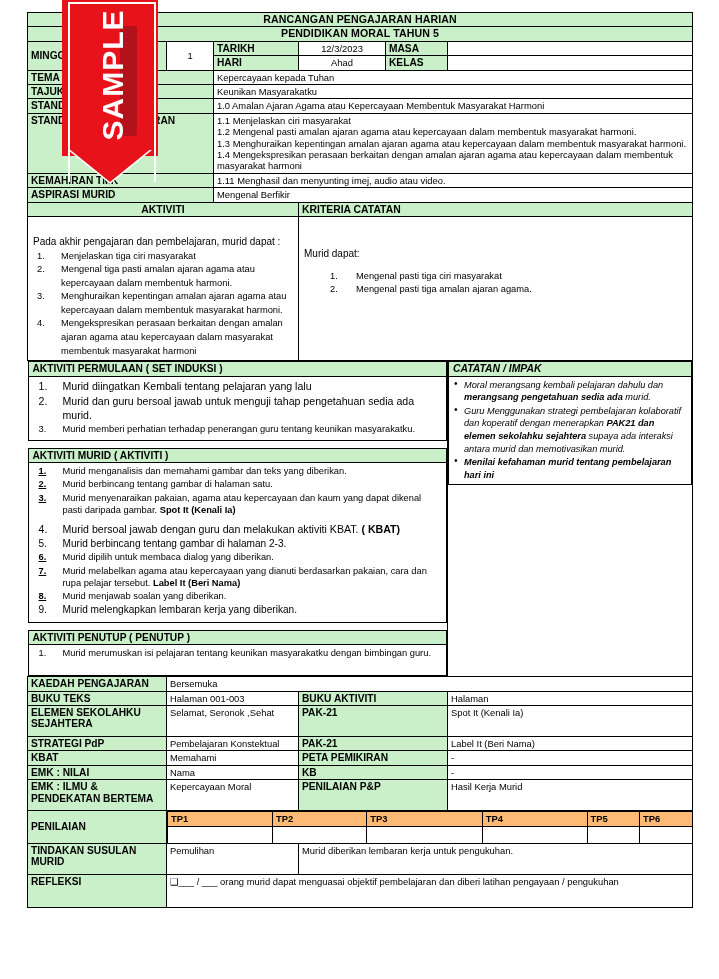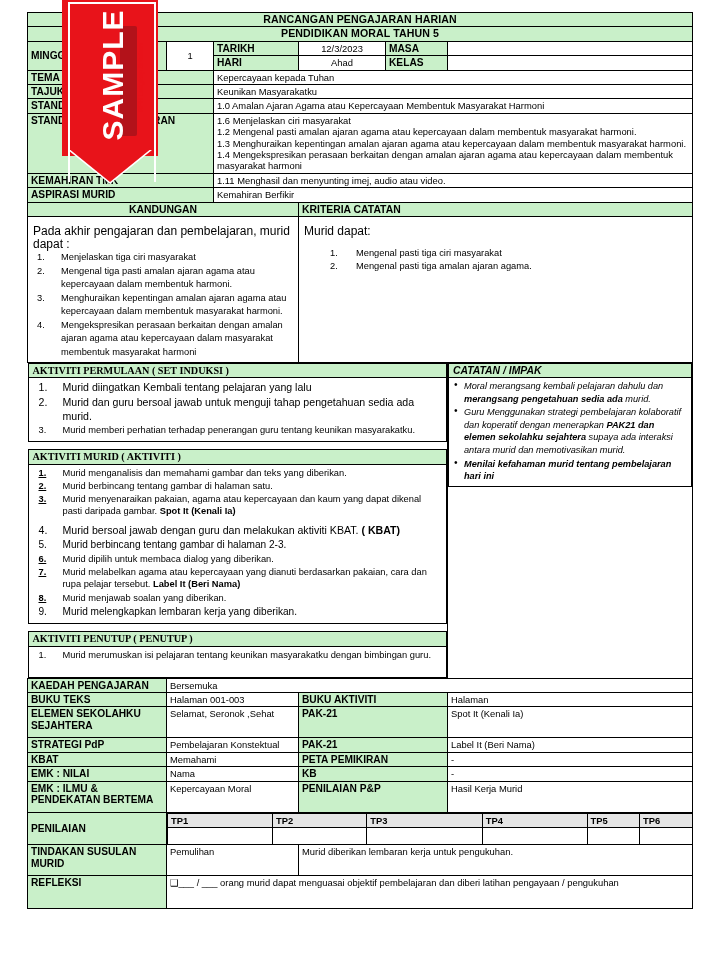--- a/index.html
+++ b/index.html
@@ -14,44 +14,44 @@
   .doc{position:absolute;left:27px;top:12px;width:665px;}
   td{
     border:1px solid #000;
     padding:1px 3px;
     vertical-align:top;
     font-size:9.4px;
     line-height:11.4px;
     background:#ffffff;
   }
   .g{background:#c9f0c9;font-weight:bold;}
-  .g-plain{background:#e5e5e5;}
+  .g-plain{background:#fdba74;}
   .ctr{text-align:center;}
   .mid{vertical-align:middle;}
   .b{font-weight:bold;}
   .title{font-weight:bold;font-size:10.6px;text-align:center;letter-spacing:.1px;}
   .lbl{font-weight:bold;font-size:10.2px;}
   .hdr-band{font-weight:bold;font-size:10.4px;}
 
   
-  .act-head{background:#c9f0c9;font-weight:bold;font-size:10.2px;padding:1px 4px;font-family:Liberation Serif, serif;}
+  .act-head{background:#c9f0c9;font-weight:bold;font-size:10.2px;padding:1px 4px;}
   .act-body{padding:2px 4px 4px 4px;}
   ol.act{margin:0;padding:0;list-style:none;}
   ol.act li{
     position:relative;padding-left:30px;margin:0 0 1px 0;
     font-size:9.3px;line-height:12.2px;
   }
   ol.act li .num{position:absolute;left:6px;top:0;}
   ol.act li.big{font-size:10.6px;line-height:14px;font-weight:normal;}
   ol.act li.big .num{font-size:10.6px;}
   ol.act li.med{font-size:10.1px;line-height:13.4px;}
   ol.act li.ul .num{text-decoration:underline;font-weight:bold;}
 
   
-  .obj-intro{font-size:12px;line-height:12.4px;margin:6px 0 1px 0;}
+  .obj-intro{font-size:10px;line-height:12.4px;margin:17px 0 1px 0;}
   ol.obj{margin:0;padding:0;list-style:none;}
   ol.obj li{position:relative;padding-left:28px;font-size:9.3px;line-height:13.6px;}
   ol.obj li .num{position:absolute;left:4px;top:0;}
   ol.obj.ind li{padding-left:52px;}
   ol.obj.ind li .num{left:26px;}
 
   
   ul.cat{margin:0;padding:0;list-style:none;}
   ul.cat li{
     position:relative;padding-left:11px;margin-bottom:1px;
@@ -144,52 +144,52 @@
     </tr>
 
     <tr>
       <td class="g lbl" colspan="3">STANDARD KANDUNGAN</td>
       <td colspan="4">1.0 Amalan Ajaran Agama atau Kepercayaan Membentuk Masyarakat Harmoni</td>
     </tr>
 
     <tr>
       <td class="g lbl" colspan="3">STANDARD PEMBELAJARAN</td>
       <td colspan="4">
-        <div>1.6 Menjelaskan ciri masyarakat</div>
+        <div>1.1 Menjelaskan ciri masyarakat</div>
         <div>1.2 Mengenal pasti amalan ajaran agama atau kepercayaan dalam membentuk masyarakat harmoni.</div>
         <div>1.3 Menghuraikan kepentingan amalan ajaran agama atau kepercayaan dalam membentuk masyarakat harmoni.</div>
         <div>1.4 Mengekspresikan perasaan berkaitan dengan amalan ajaran agama atau kepercayaan dalam membentuk masyarakat harmoni</div>
       </td>
     </tr>
 
     <tr>
       <td class="g lbl" colspan="3">KEMAHIRAN TMK</td>
       <td colspan="4">1.11 Menghasil dan menyunting imej, audio atau video.</td>
     </tr>
 
     <tr>
       <td class="g lbl" colspan="3">ASPIRASI MURID</td>
-      <td colspan="4">Kemahiran Berfikir</td>
-    </tr>
-
-    <tr>
-      <td class="g hdr-band ctr" colspan="4">KANDUNGAN</td>
+      <td colspan="4">Mengenal Berfikir</td>
+    </tr>
+
+    <tr>
+      <td class="g hdr-band ctr" colspan="4">AKTIVITI</td>
       <td class="g hdr-band" colspan="3">KRITERIA CATATAN</td>
     </tr>
     <tr>
       <td colspan="4" style="height:133px;padding:2px 5px;">
         <div class="obj-intro">Pada akhir pengajaran dan pembelajaran, murid dapat :</div>
         <ol class="obj">
           <li><span class="num">1.</span><span>Menjelaskan tiga ciri masyarakat</span></li>
           <li><span class="num">2.</span><span>Mengenal tiga pasti amalan ajaran agama atau kepercayaan dalam membentuk harmoni.</span></li>
           <li><span class="num">3.</span><span>Menghuraikan kepentingan amalan ajaran agama atau kepercayaan dalam membentuk masyarakat harmoni.</span></li>
           <li><span class="num">4.</span><span>Mengekspresikan perasaan berkaitan dengan amalan ajaran agama atau kepercayaan dalam masyarakat membentuk masyarakat harmoni</span></li>
         </ol>
       </td>
-      <td colspan="3" style="padding:2px 5px;">
+      <td colspan="3" style="padding:14px 5px;">
         <div class="obj-intro">Murid dapat:</div>
         <div style="height:8px"></div>
         <ol class="obj ind">
           <li><span class="num">1.</span><span>Mengenal pasti tiga ciri masyarakat</span></li>
           <li><span class="num">2.</span><span>Mengenal pasti tiga amalan ajaran agama.</span></li>
         </ol>
       </td>
     </tr>
 
     <tr>

